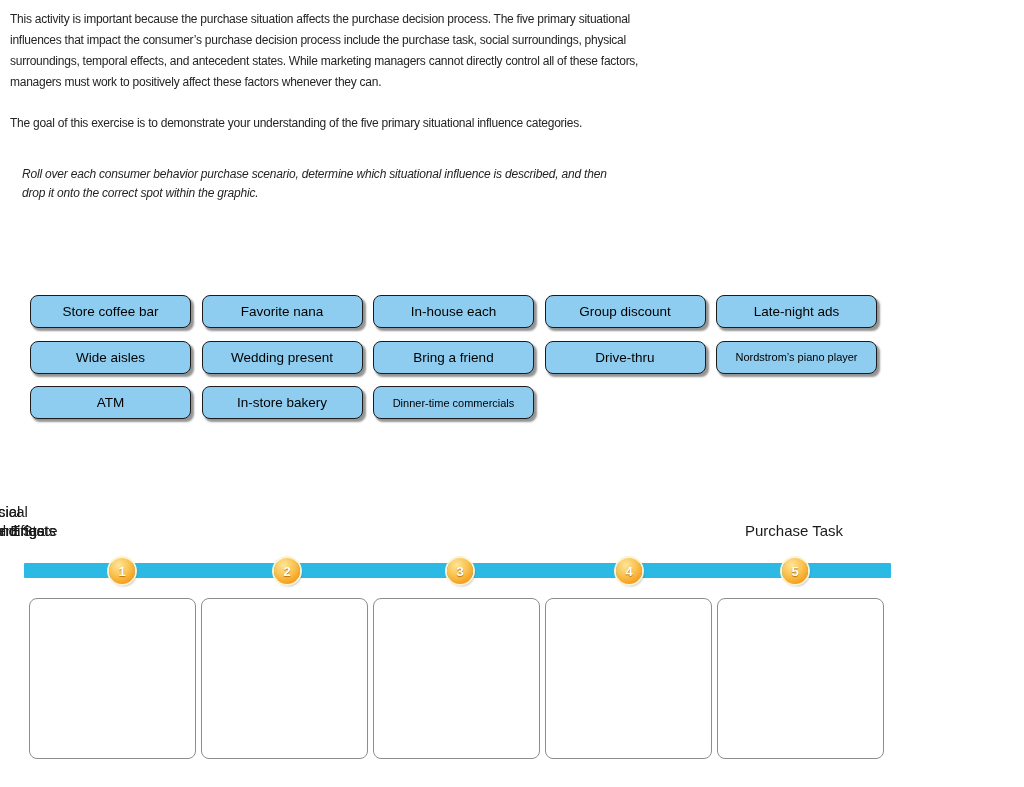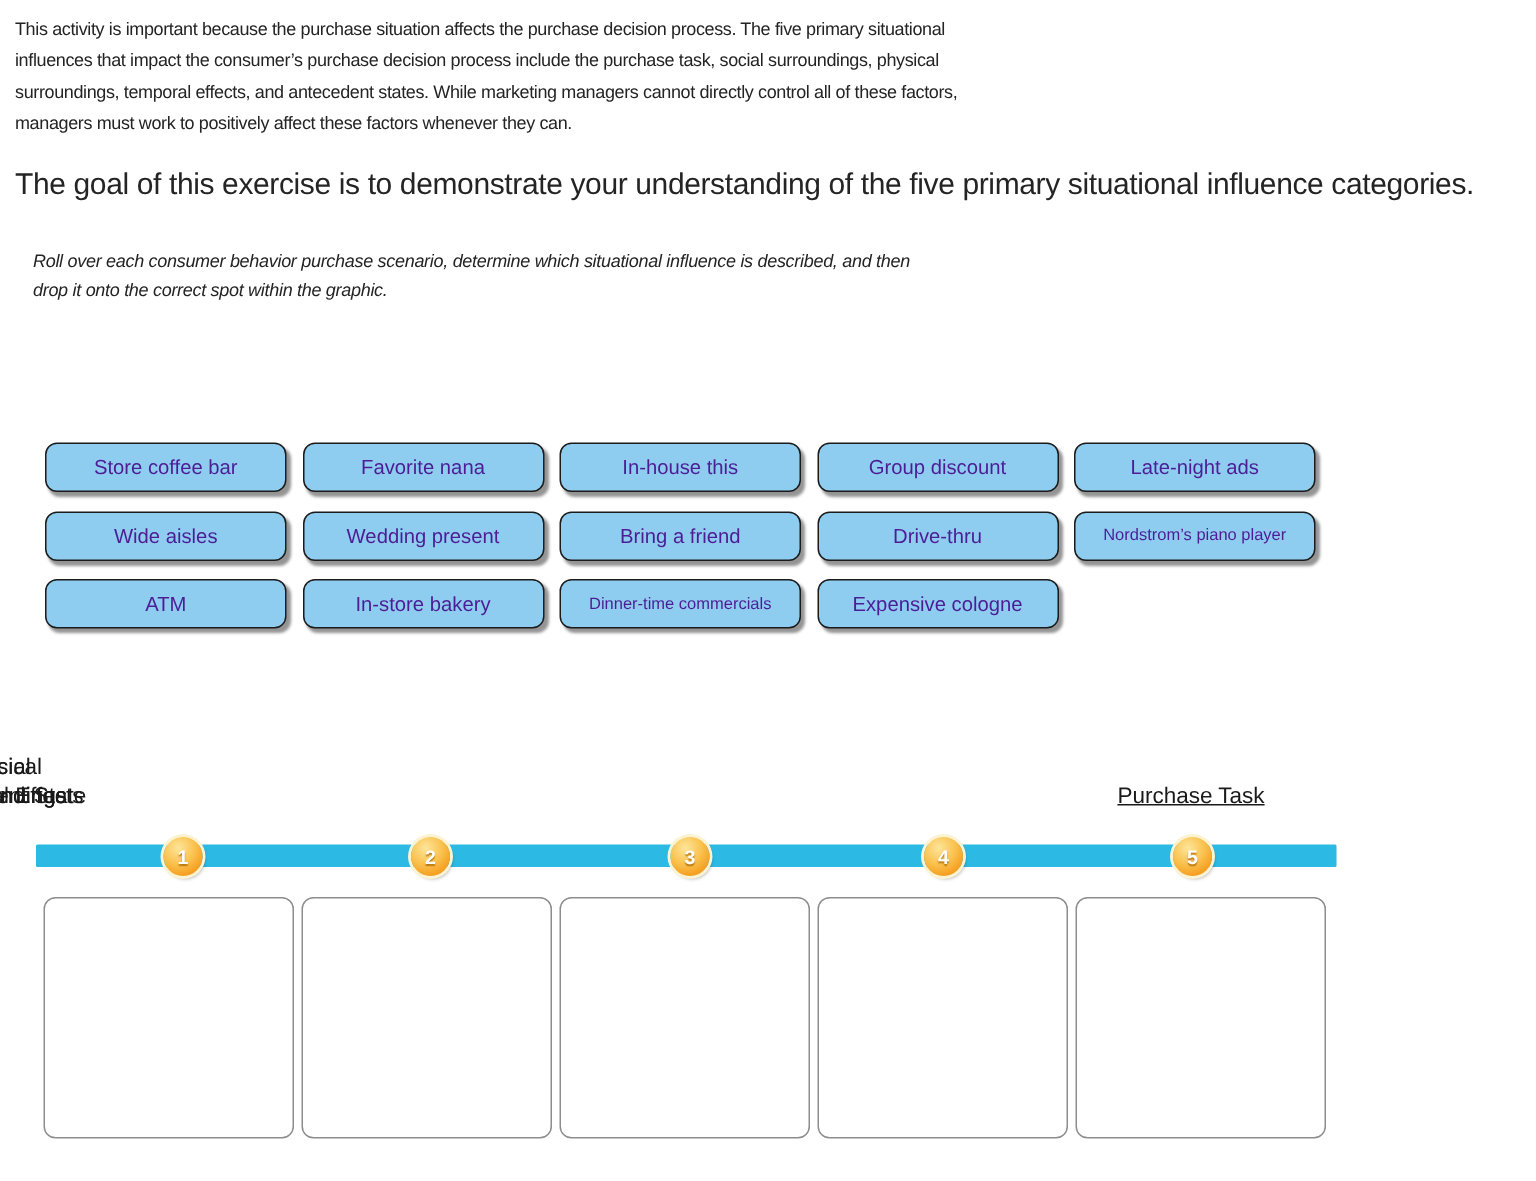--- a/index.html
+++ b/index.html
@@ -13,61 +13,61 @@
   }
   .pre { white-space: pre-line; }
 
   
   #intro-paragraph {
     position: absolute; left: 10px; top: 9px; width: 1010px;
     font-size: 12px; line-height: 21px; letter-spacing: -0.25px;
   }
   #goal-paragraph {
     position: absolute; left: 10px; top: 113px; width: 1010px;
-    font-size: 20px; line-height: 21px; letter-spacing: -0.25px;
+    font-size: 12px; line-height: 21px; letter-spacing: -0.25px;
   }
   #instructions-note {
     position: absolute; left: 22px; top: 165px; width: 880px;
     font-style: italic; font-size: 12px; line-height: 19px; letter-spacing: -0.2px;
   }
 
   
   #tile-grid {
     position: absolute; left: 30px; top: 295px;
     display: grid;
     grid-template-columns: repeat(5, 161px);
     column-gap: 10.5px; row-gap: 12.5px;
   }
   .tile {
     height: 33px;
     background: #8ECDF0;
     border: 1.6px solid #1b1b1b;
     border-radius: 8px;
     box-shadow: 2.5px 3px 2px rgba(0,0,0,0.42);
     display: flex; align-items: center; justify-content: center;
-    font-size: 13.5px; color: #4c1d95;
+    font-size: 13.5px; color: #000000;
     cursor: pointer;
     box-sizing: border-box;
     text-align: center;
   }
   .tile.small { font-size: 11px; text-align: center; }
 
   
   .category-label {
     position: absolute; top: 503px; height: 37px;
     transform: translateX(-50%);
     display: flex; flex-direction: column; justify-content: flex-end;
     text-align: center; font-size: 15px; line-height: 18.5px;
     color: #1a1a1a; white-space: pre-line;
   }
   .category-label:nth-of-type(1) { left: 122px; }
   .category-label:nth-of-type(2) { left: 290px; }
   .category-label:nth-of-type(3) { left: 461px; }
   .category-label:nth-of-type(4) { left: 627px; }
-  .category-label:nth-of-type(5) { left: 794px; text-decoration: underline; }
+  .category-label:nth-of-type(5) { left: 794px; }
 
   
   #timeline-bar {
     position: absolute; left: 24px; top: 563px;
     width: 867px; height: 15px;
     background: #2CBAE4;
     border-radius: 1px;
   }
   .step-marker {
     position: absolute; top: 558px; width: 26px; height: 26px;
@@ -107,34 +107,33 @@
 managers must work to positively affect these factors whenever they can.</div>
 
 <div id="goal-paragraph">The goal of this exercise is to demonstrate your understanding of the five primary situational influence categories.</div>
 
 <div id="instructions-note" class="pre">Roll over each consumer behavior purchase scenario, determine which situational influence is described, and then
 drop it onto the correct spot within the graphic.</div>
 
 <div id="tile-grid">
   <div class="tile">Store coffee bar</div>
   <div class="tile">Favorite nana</div>
-  <div class="tile">In-house this</div>
+  <div class="tile">In-house each</div>
   <div class="tile">Group discount</div>
 
   <div class="tile">Late-night ads</div>
   <div class="tile">Wide aisles</div>
   <div class="tile">Wedding present</div>
   <div class="tile">Bring a friend</div>
   <div class="tile">Drive-thru</div>
 
   <div class="tile small">Nordstrom’s piano player</div>
   <div class="tile">ATM</div>
   <div class="tile">In-store bakery</div>
   <div class="tile small">Dinner-time commercials</div>
-  <div class="tile">Expensive cologne</div>
 </div>
 
 <div class="category-label">Purchase Task</div>
 <div class="category-label">Social
 Surroundings</div>
 <div class="category-label">Physical
 Surroundings</div>
 <div class="category-label">Temporal Effects</div>
 <div class="category-label">Antecedent State</div>
 

